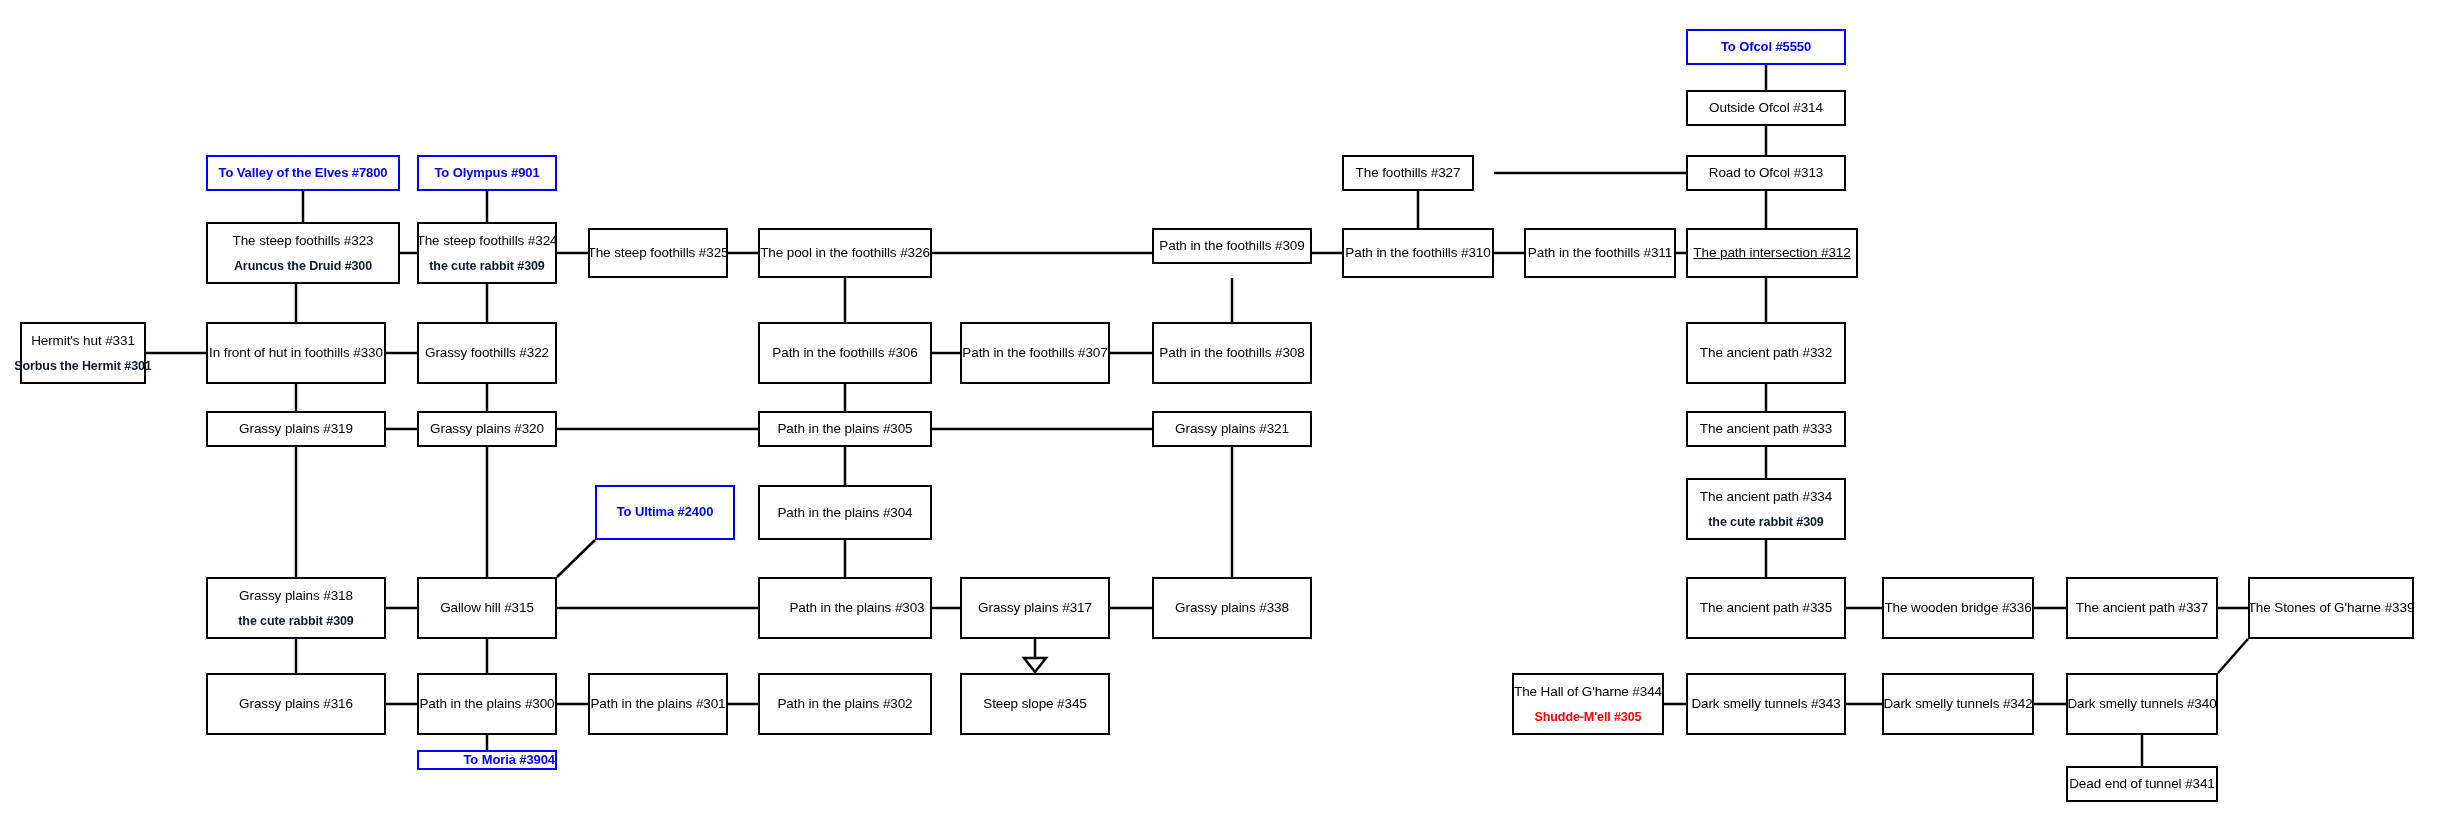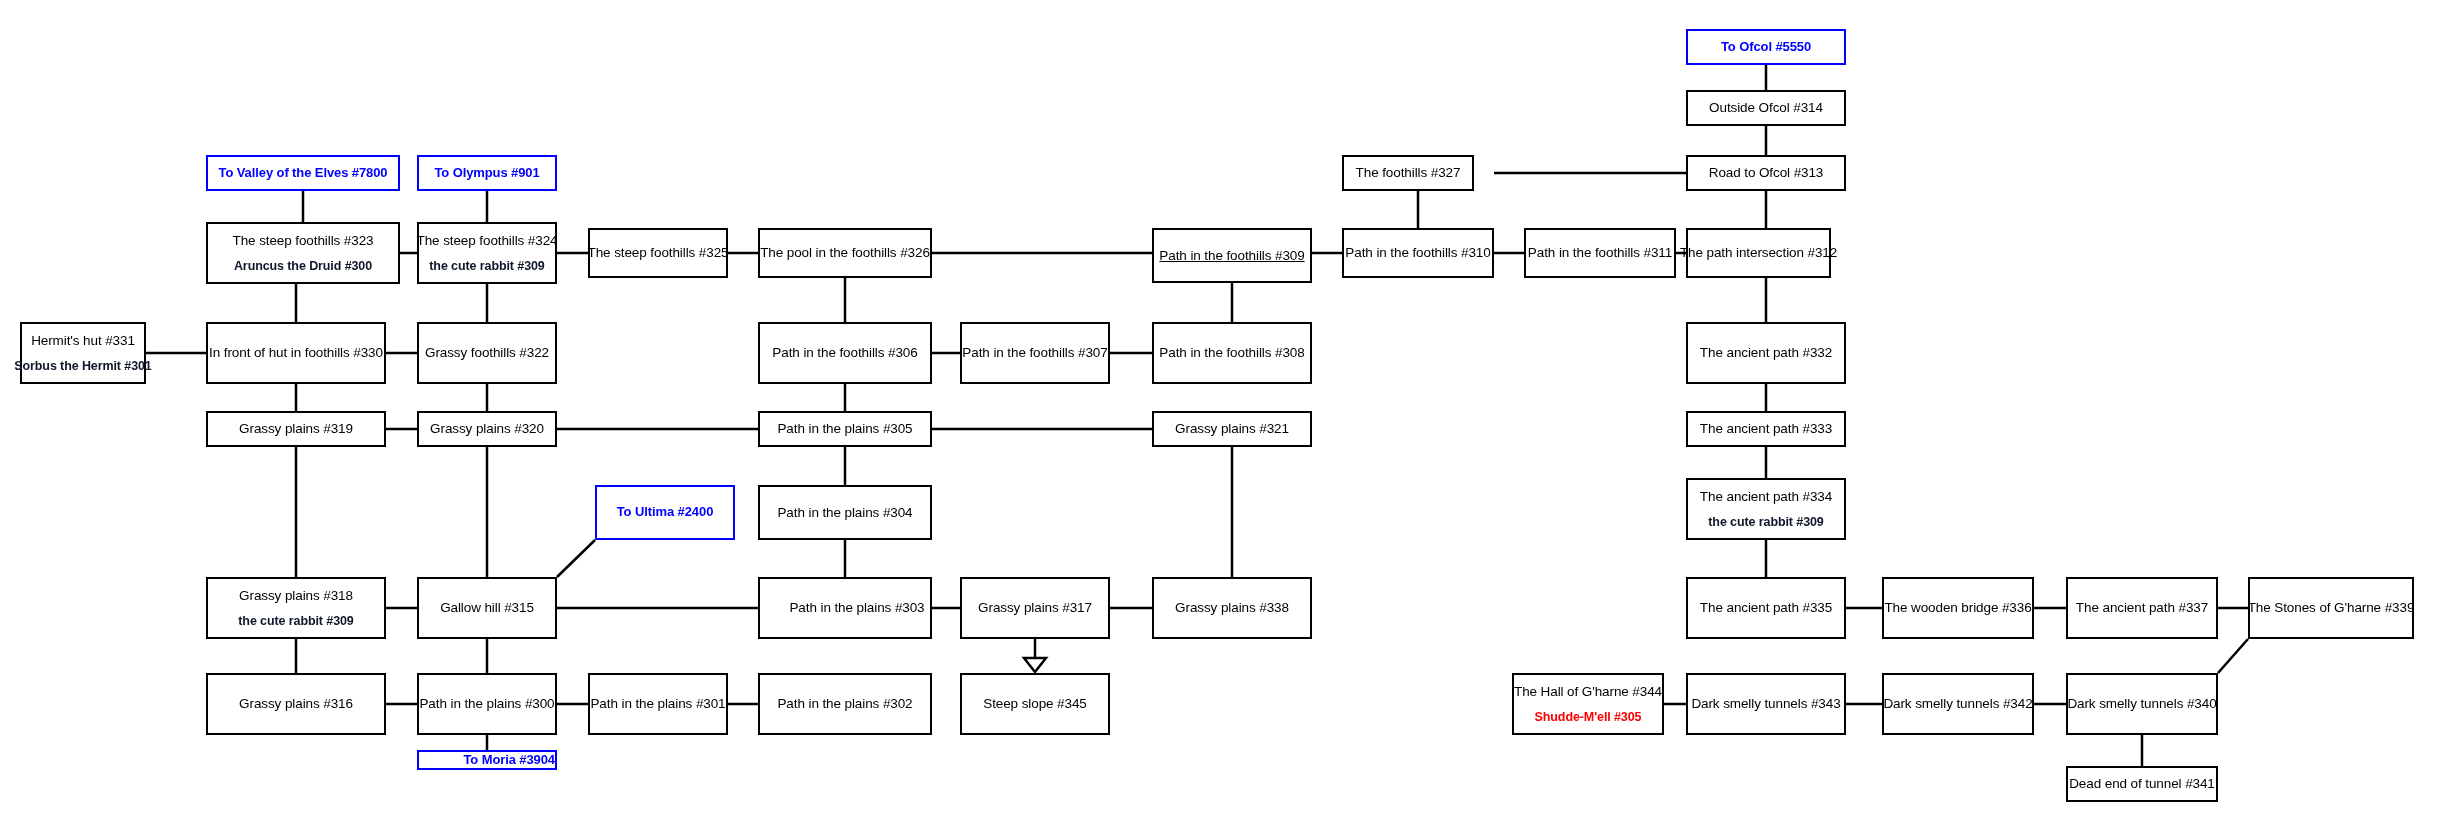--- a/index.html
+++ b/index.html
@@ -115,30 +115,30 @@
       <div class="node" style="left: 417px; top: 222px; width: 140px; height: 62px;">
         <span class="title">The steep foothills #324</span>
         <span class="occupant occ-green">the cute rabbit #309</span>
       </div>
       <div class="node" style="left: 588px; top: 228px; width: 140px; height: 50px;">
         <span class="title">The steep foothills #325</span>
       </div>
       <div class="node" style="left: 758px; top: 228px; width: 174px; height: 50px;">
         <span class="title">The pool in the foothills #326</span>
       </div>
-      <div class="node" style="left: 1152px; top: 228px; width: 160px; height: 55px; text-decoration: underline;">
+      <div class="node" style="left: 1152px; top: 228px; width: 160px; height: 36px;">
         <span class="title">Path in the foothills #309</span>
       </div>
       <div class="node" style="left: 1342px; top: 228px; width: 152px; height: 50px;">
         <span class="title">Path in the foothills #310</span>
       </div>
       <div class="node" style="left: 1524px; top: 228px; width: 152px; height: 50px;">
         <span class="title">Path in the foothills #311</span>
       </div>
-      <div class="node" style="left: 1686px; top: 228px; width: 145px; height: 50px;">
+      <div class="node" style="left: 1686px; top: 228px; width: 172px; height: 50px; text-decoration: underline;">
         <span class="title">The path intersection #312</span>
       </div>
       <div class="node" style="left: 1342px; top: 155px; width: 132px; height: 36px;">
         <span class="title">The foothills #327</span>
       </div>
       <div class="node" style="left: 1686px; top: 90px; width: 160px; height: 36px;">
         <span class="title">Outside Ofcol #314</span>
       </div>
       <div class="node" style="left: 1686px; top: 155px; width: 160px; height: 36px;">
         <span class="title">Road to Ofcol #313</span>

